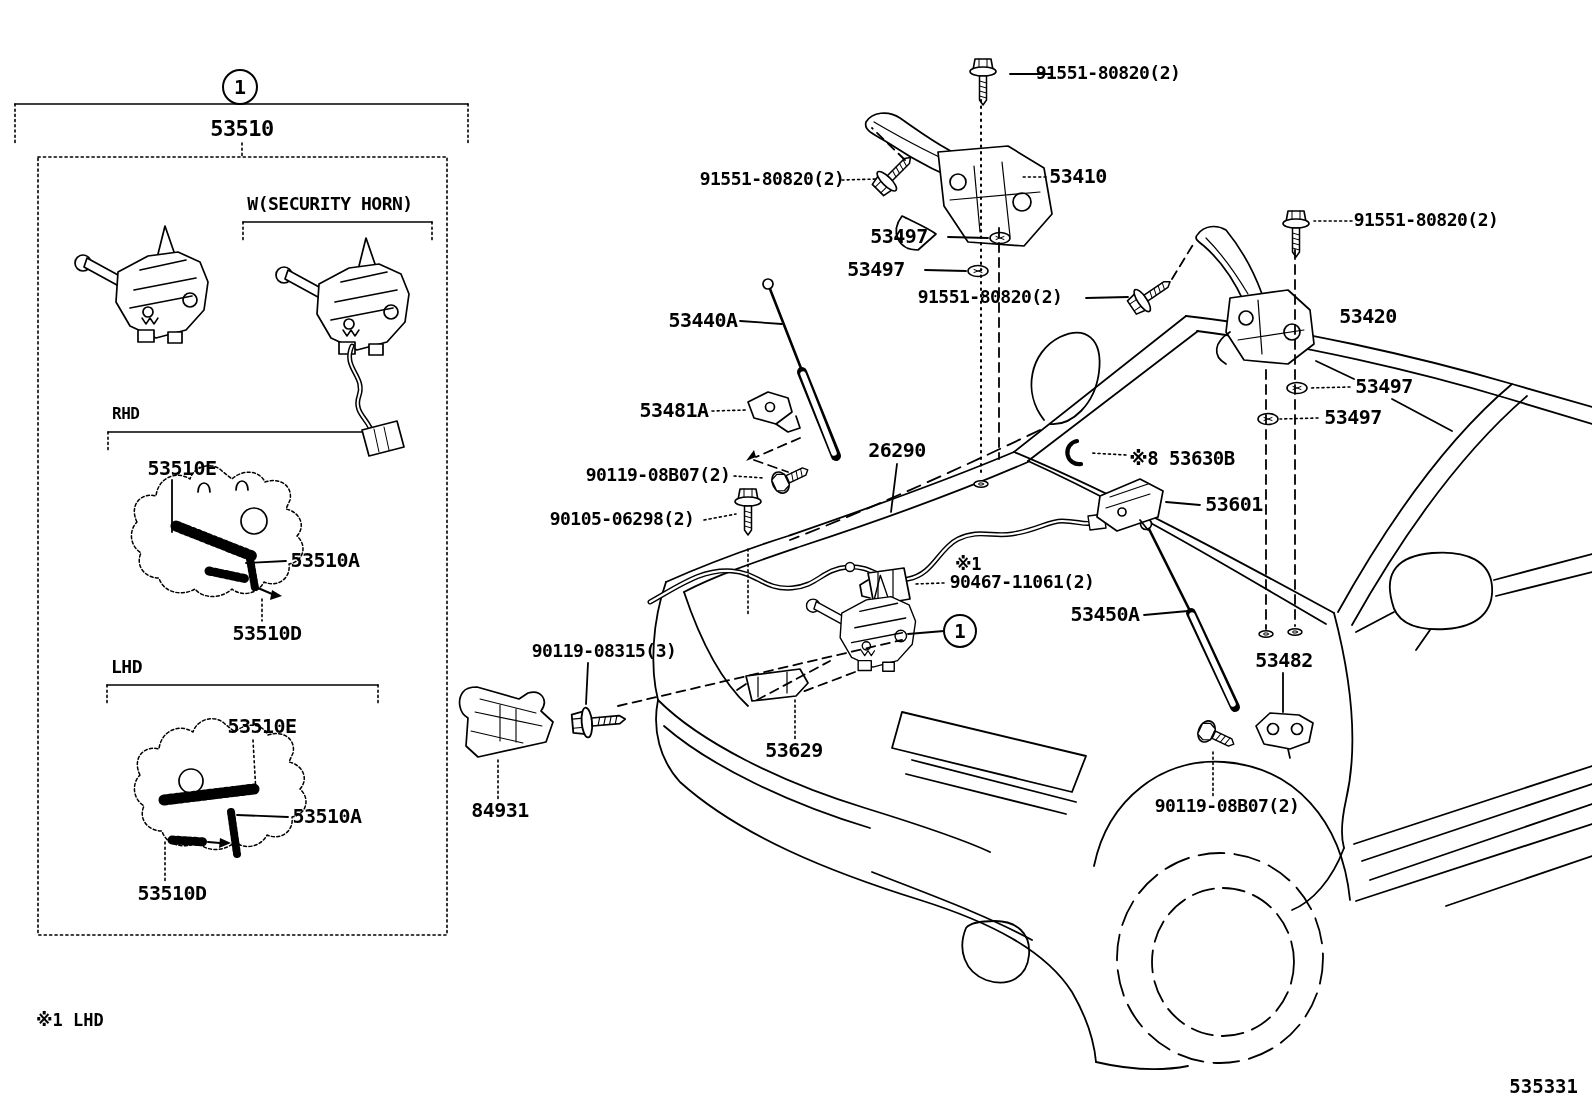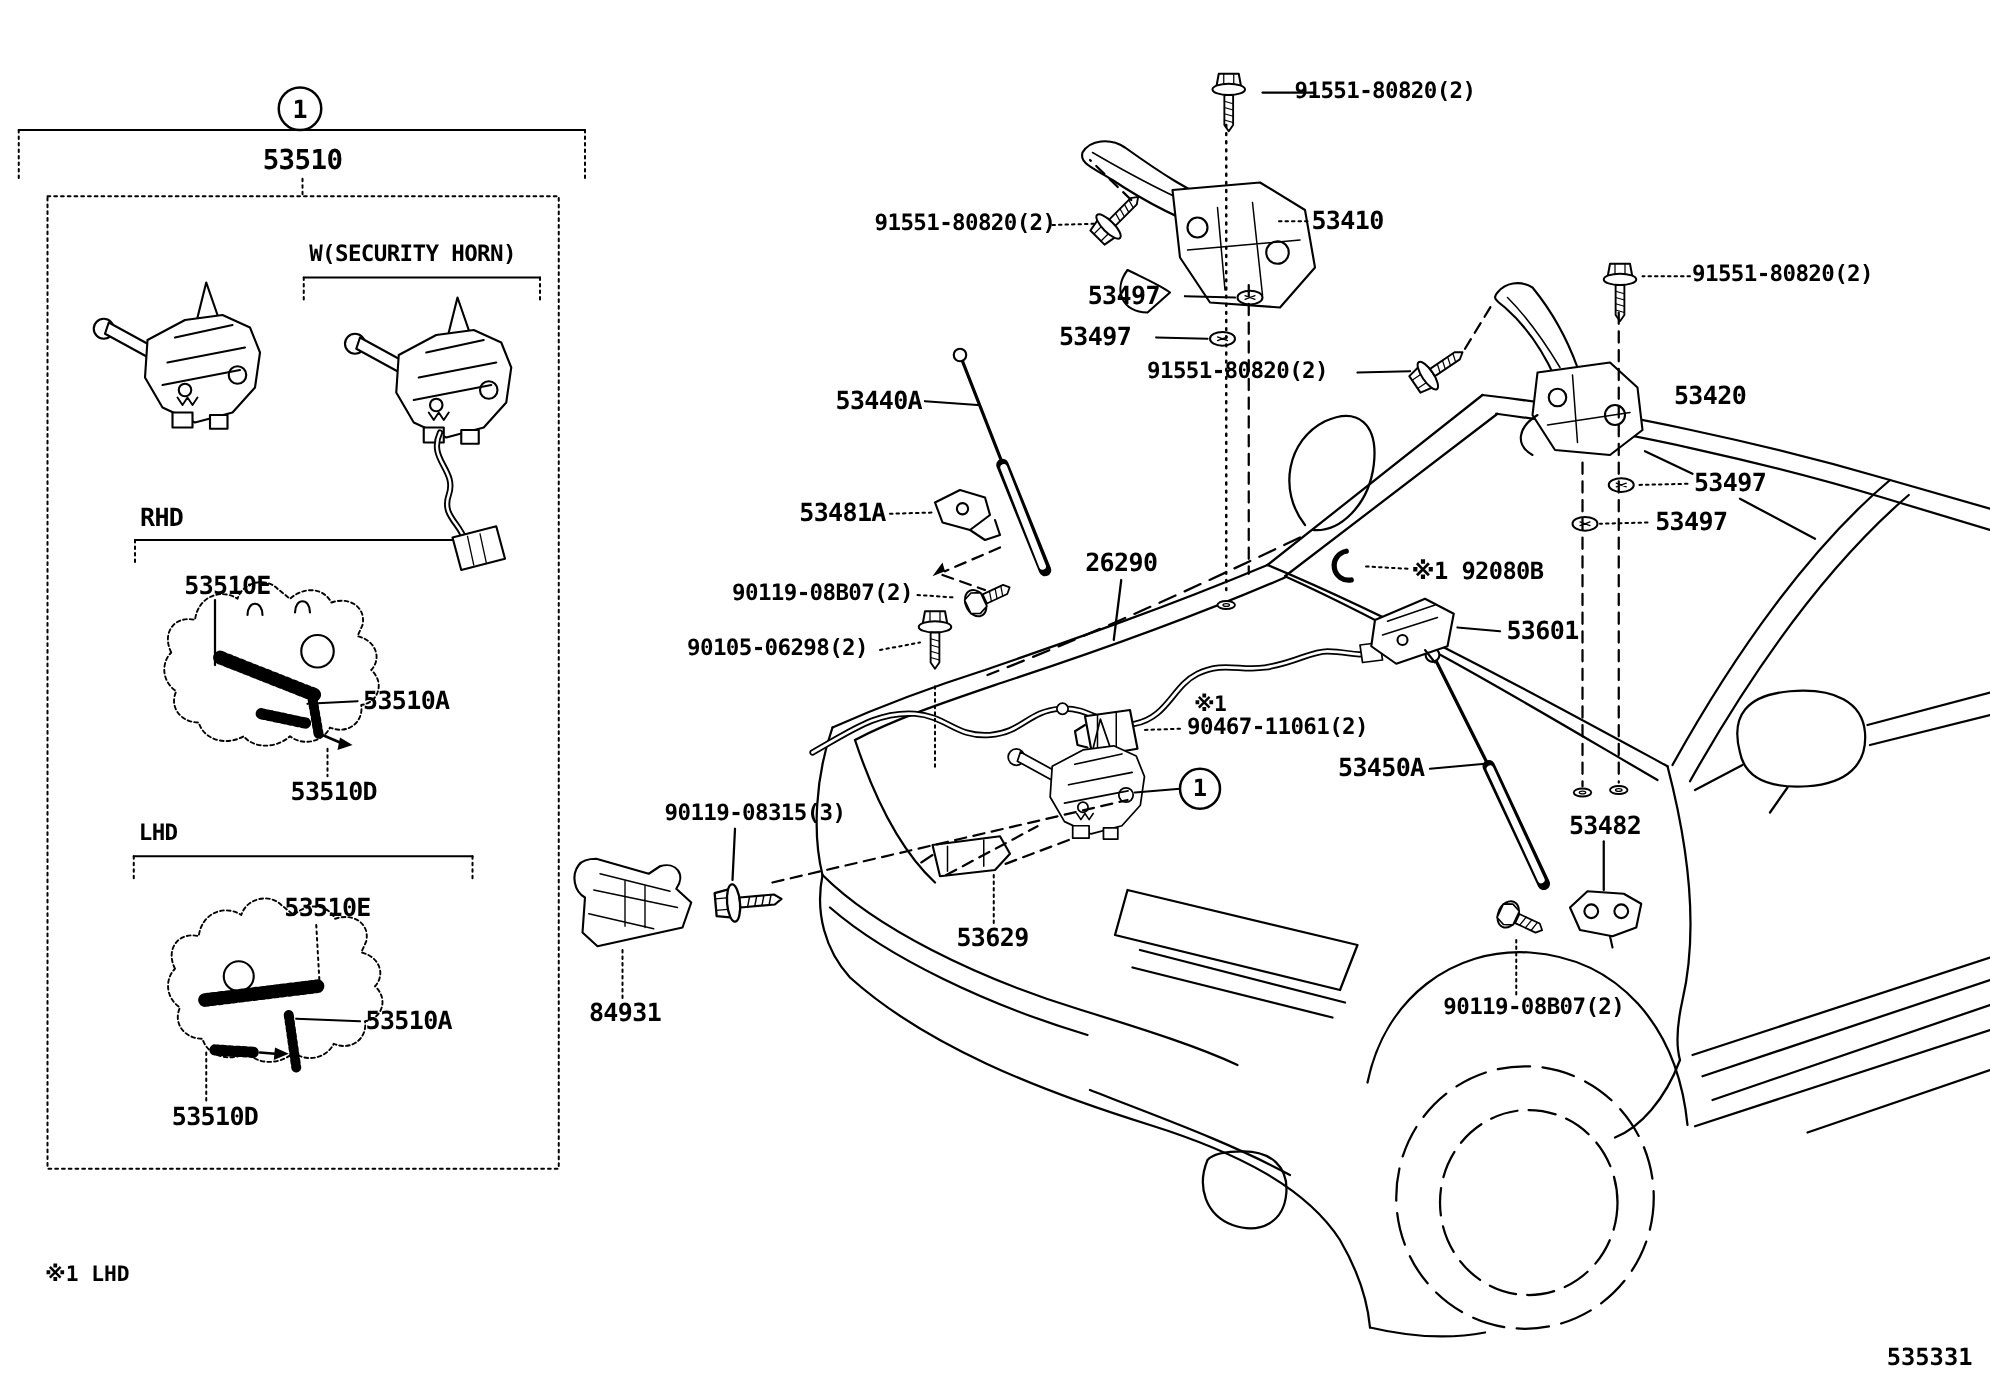--- a/index.html
+++ b/index.html
@@ -311,30 +311,30 @@
       <div class="plabel" style="left: 990px; top: 298px; font-size: 18px;">91551-80820(2)</div>
       <div class="plabel" style="left: 1426px; top: 221px; font-size: 18px;">91551-80820(2)</div>
       <div class="plabel" style="left: 1368px; top: 317px; font-size: 20px;">53420</div>
       <div class="plabel" style="left: 1384px; top: 387px; font-size: 20px;">53497</div>
       <div class="plabel" style="left: 1353px; top: 418px; font-size: 20px;">53497</div>
       <div class="plabel" style="left: 703px; top: 321px; font-size: 20px;">53440A</div>
       <div class="plabel" style="left: 674px; top: 411px; font-size: 20px;">53481A</div>
       <div class="plabel" style="left: 658px; top: 476px; font-size: 18px;">90119-08B07(2)</div>
       <div class="plabel" style="left: 622px; top: 520px; font-size: 18px;">90105-06298(2)</div>
       <div class="plabel" style="left: 897px; top: 451px; font-size: 20px;">26290</div>
-      <div class="plabel" style="left: 1182px; top: 459px; font-size: 19px;">※1 92080B</div>
+      <div class="plabel" style="left: 1182px; top: 459px; font-size: 19px;">※8 53630B</div>
       <div class="plabel" style="left: 1234px; top: 505px; font-size: 20px;">53601</div>
       <div class="plabel" style="left: 968px; top: 565px; font-size: 17px;">※1</div>
       <div class="plabel" style="left: 1022px; top: 583px; font-size: 18px;">90467-11061(2)</div>
       <div class="plabel" style="left: 1105px; top: 615px; font-size: 20px;">53450A</div>
       <div class="plabel" style="left: 1284px; top: 661px; font-size: 20px;">53482</div>
       <div class="plabel" style="left: 604px; top: 652px; font-size: 18px;">90119-08315(3)</div>
       <div class="plabel" style="left: 794px; top: 751px; font-size: 20px;">53629</div>
       <div class="plabel" style="left: 500px; top: 811px; font-size: 20px;">84931</div>
       <div class="plabel" style="left: 1227px; top: 807px; font-size: 18px;">90119-08B07(2)</div>
       <div class="plabel" style="left: 330px; top: 205px; font-size: 18px; text-align: right;">W(SECURITY HORN)</div>
-      <div class="plabel start" style="left: 112px; top: 415px; font-size: 20px;">RHD</div>
+      <div class="plabel start" style="left: 112px; top: 415px; font-size: 16px;">RHD</div>
       <div class="plabel start" style="left: 111px; top: 668px; font-size: 18px;">LHD</div>
       <div class="callout" style="left: 240px; top: 87px; width: 32px; height: 32px; font-size: 20px;">1</div>
       <div class="callout" style="left: 960px; top: 631px; width: 30px; height: 30px; font-size: 19px;">1</div>
     </div>
 
 </div>
 
 </body></html>

